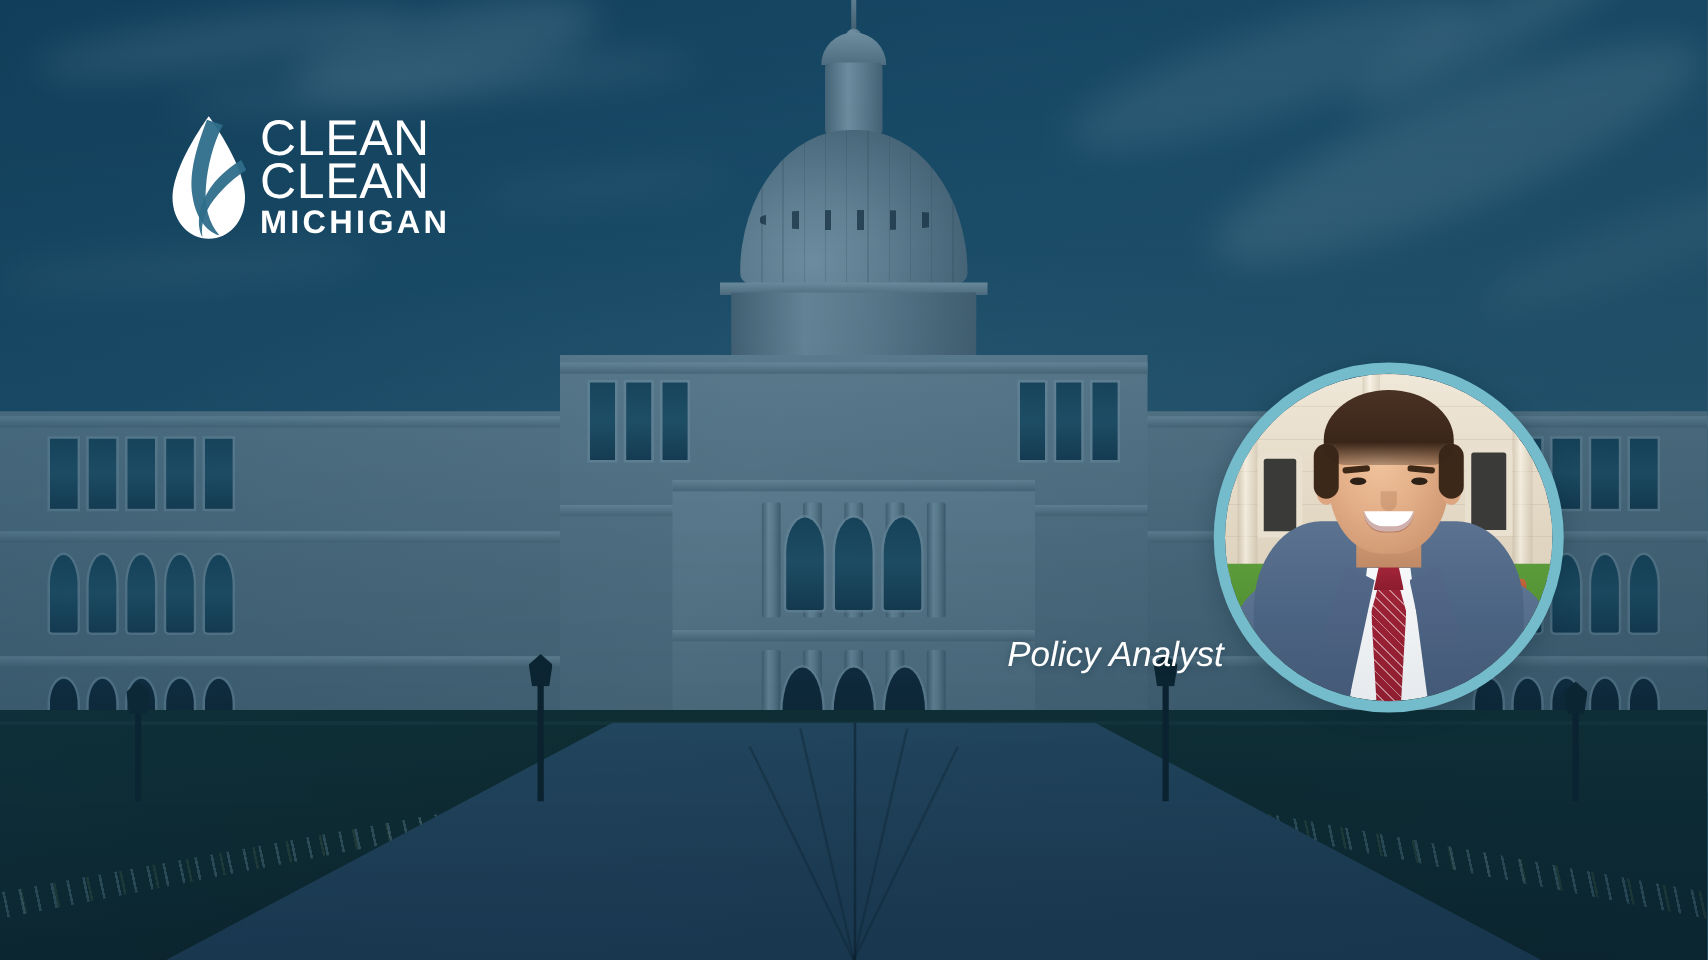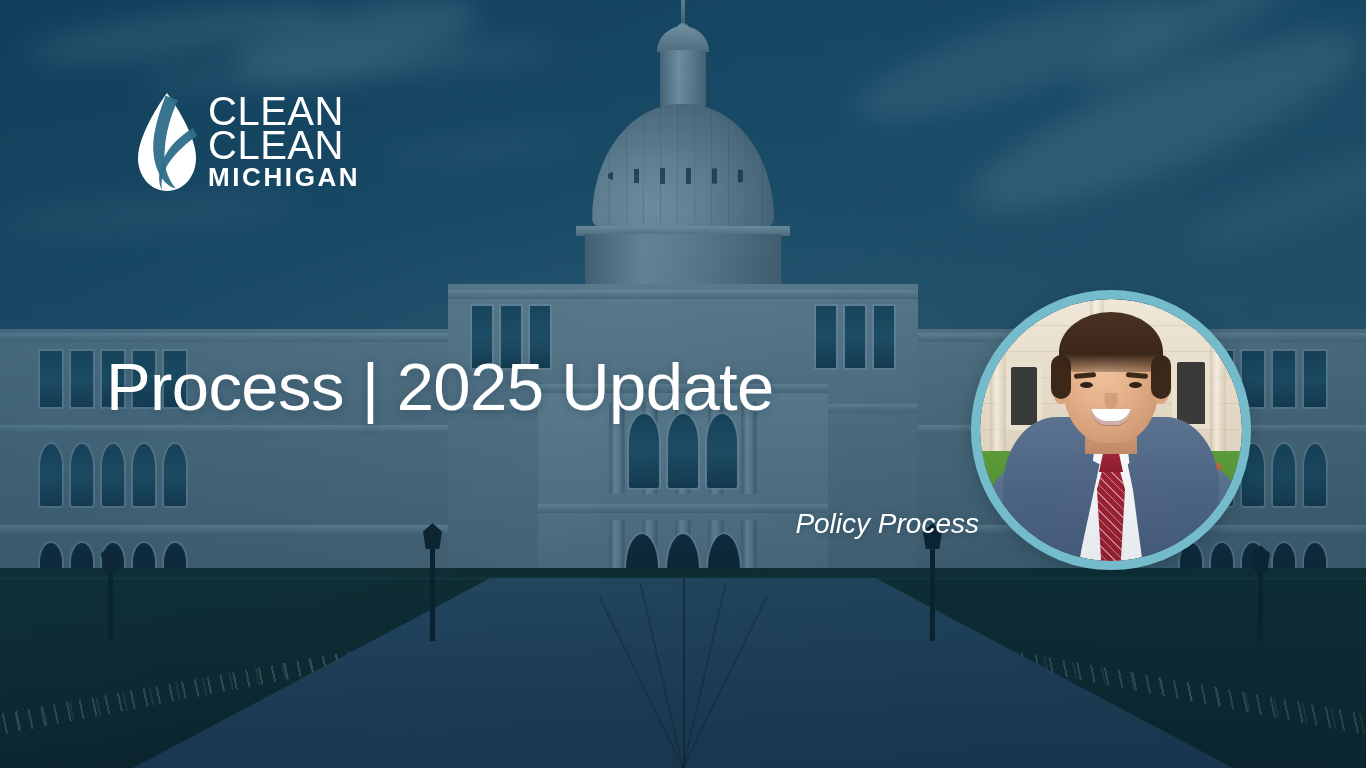--- a/index.html
+++ b/index.html
@@ -538,25 +538,24 @@
       </svg>
       <div class="logo-words">
         <span class="logo-clean">CLEAN</span>
         <span class="logo-fuels">CLEAN</span>
         <span class="logo-michigan">MICHIGAN</span>
       </div>
     </div>
 
     <h1 class="title nosel">
       <br>
-      <span>Process | 2025 Update</span>
     </h1>
 
     <div class="byline nosel">
-      <div class="byline-role">Policy Process</div>
+      <div class="byline-role">Policy Analyst</div>
     </div>
 
     <div class="portrait">
       <div class="p-inner">
         <div class="p-wall"></div>
         <div class="p-wall-lines"></div>
         <div class="p-col" style="left:4%; width:16px;"></div>
         <div class="p-col" style="left:42%; width:14px;"></div>
         <div class="p-col" style="right:6%; width:16px;"></div>
         <div class="p-win" style="left:12%; top:26%; width:26px; height:58px;"></div>

